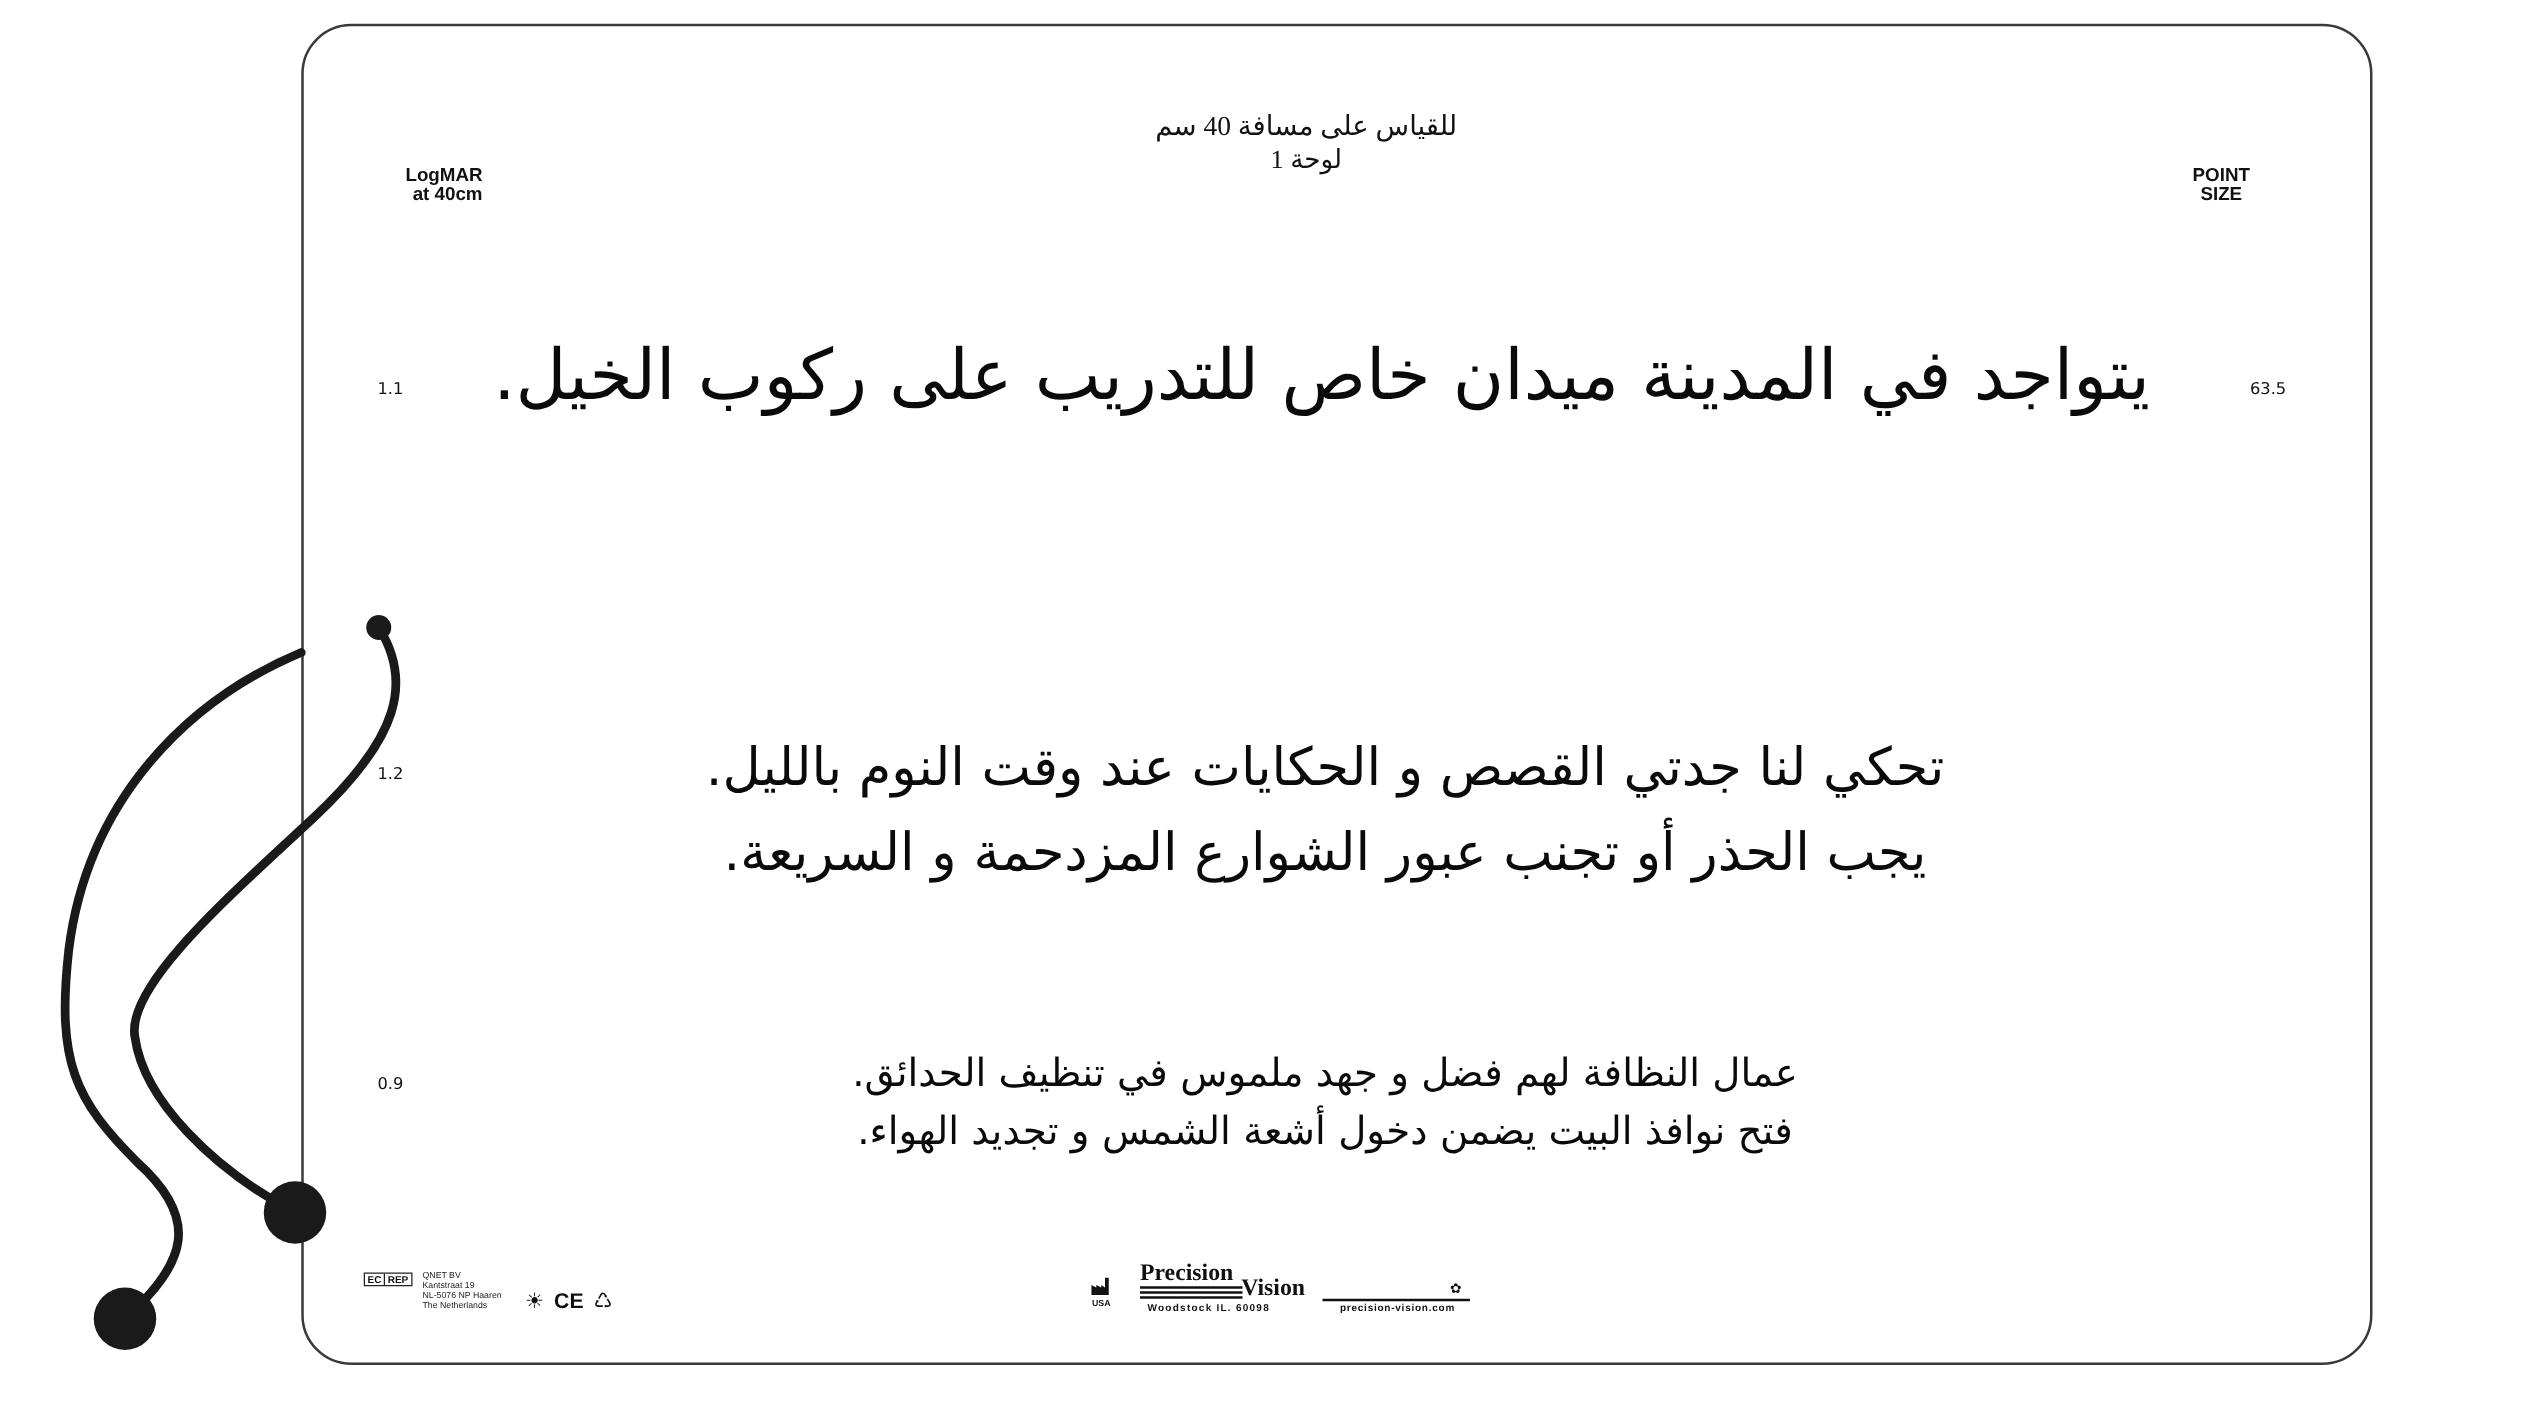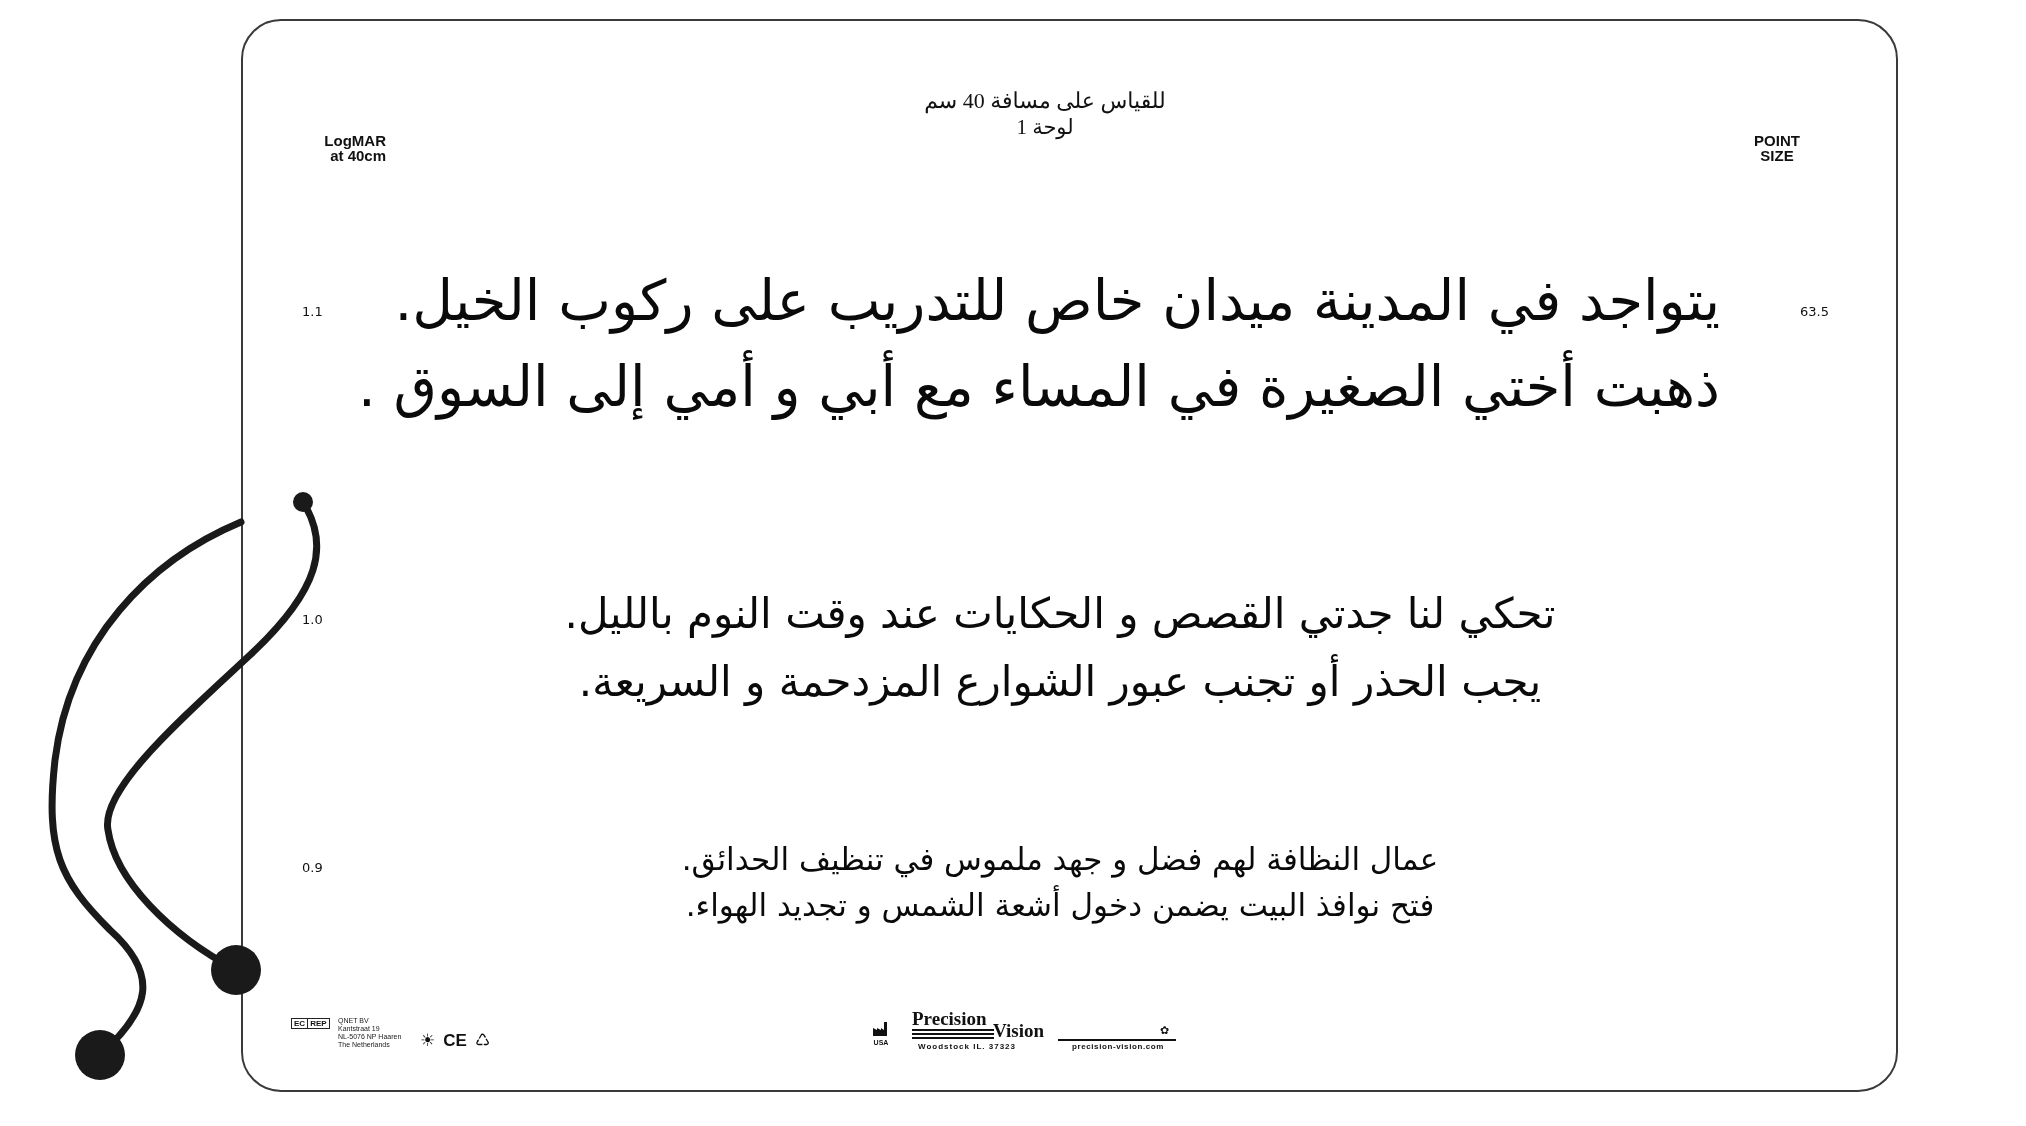--- a/index.html
+++ b/index.html
@@ -64,24 +64,23 @@
 
 <div class="abs title-wrap">
   <div class="subtitle">للقياس على مسافة 40 سم</div>
   <div class="chart-no">لوحة 1</div>
 </div>
 
 <div class="abs row-label" style="left:302px; top:304px;">1.1</div>
 <div class="abs row-label" style="left:1800px; top:304px;">63.5</div>
 <div class="abs para p1">
   <div>يتواجد في المدينة ميدان خاص للتدريب على ركوب الخيل.</div>
-  <div>ذهبت أختي الصغيرة في المساء مع أبي و أمي إلى السوق .</div>
 </div>
 
-<div class="abs row-label" style="left:302px; top:612px;">1.0</div>
+<div class="abs row-label" style="left:302px; top:612px;">1.2</div>
 <div class="abs para p2">
   <div>تحكي لنا جدتي القصص و الحكايات عند وقت النوم بالليل.</div>
   <div>يجب الحذر أو تجنب عبور الشوارع المزدحمة و السريعة.</div>
 </div>
 
 <div class="abs row-label" style="left:302px; top:860px;">0.9</div>
 <div class="abs para p3">
   <div>عمال النظافة لهم فضل و جهد ملموس في تنظيف الحدائق.</div>
   <div>فتح نوافذ البيت يضمن دخول أشعة الشمس و تجديد الهواء.</div>
 </div>
@@ -110,14 +109,14 @@
 </div>
 <div class="abs pv-name1">Precision</div>
 <div class="abs pv-lines">
     <div></div>
     <div></div>
     <div></div>
   </div>
 <div class="abs pv-name2">Vision</div>
 <div class="abs pv-underline"></div>
 <div class="abs pv-flower">✿</div>
-<div class="abs pv-addr">Woodstock IL. 37323</div>
+<div class="abs pv-addr">Woodstock IL. 60098</div>
 <div class="abs pv-web">precision-vision.com</div>
 
 </body></html>

